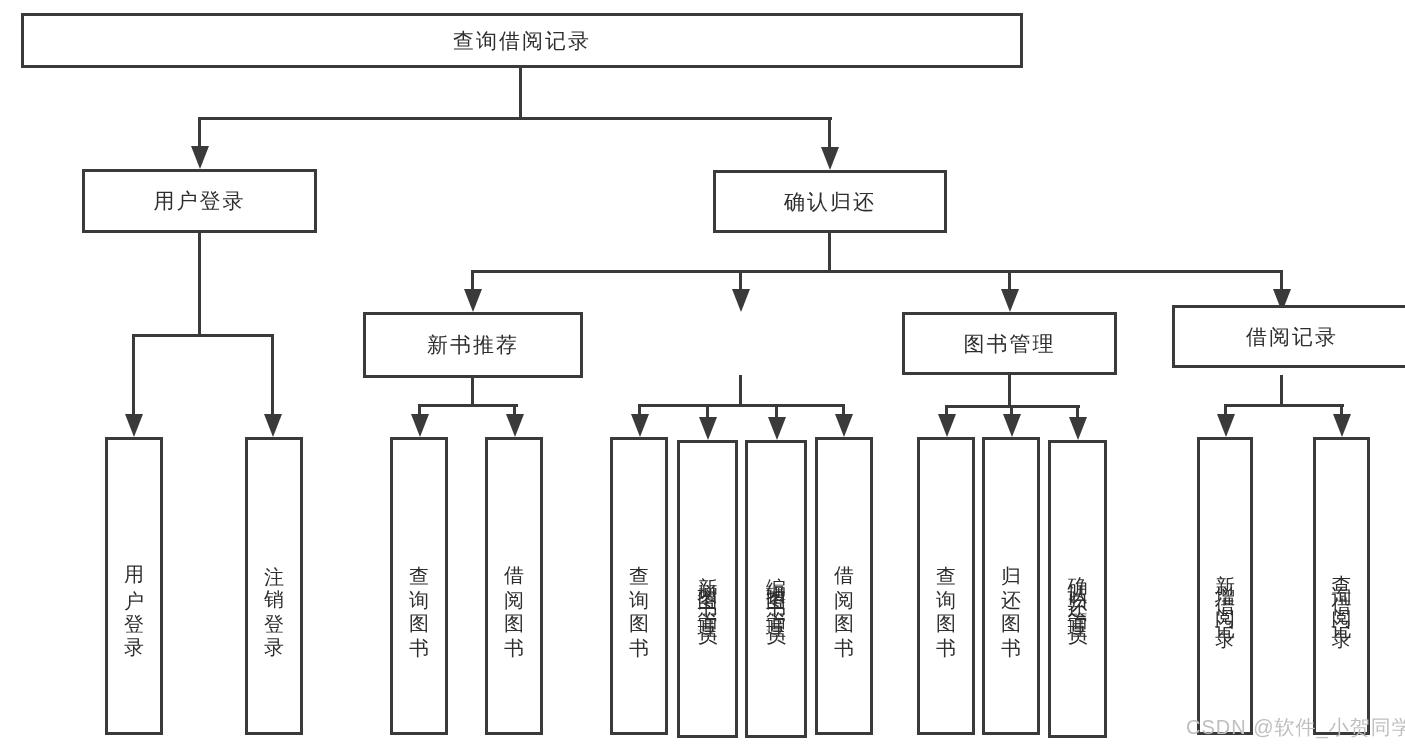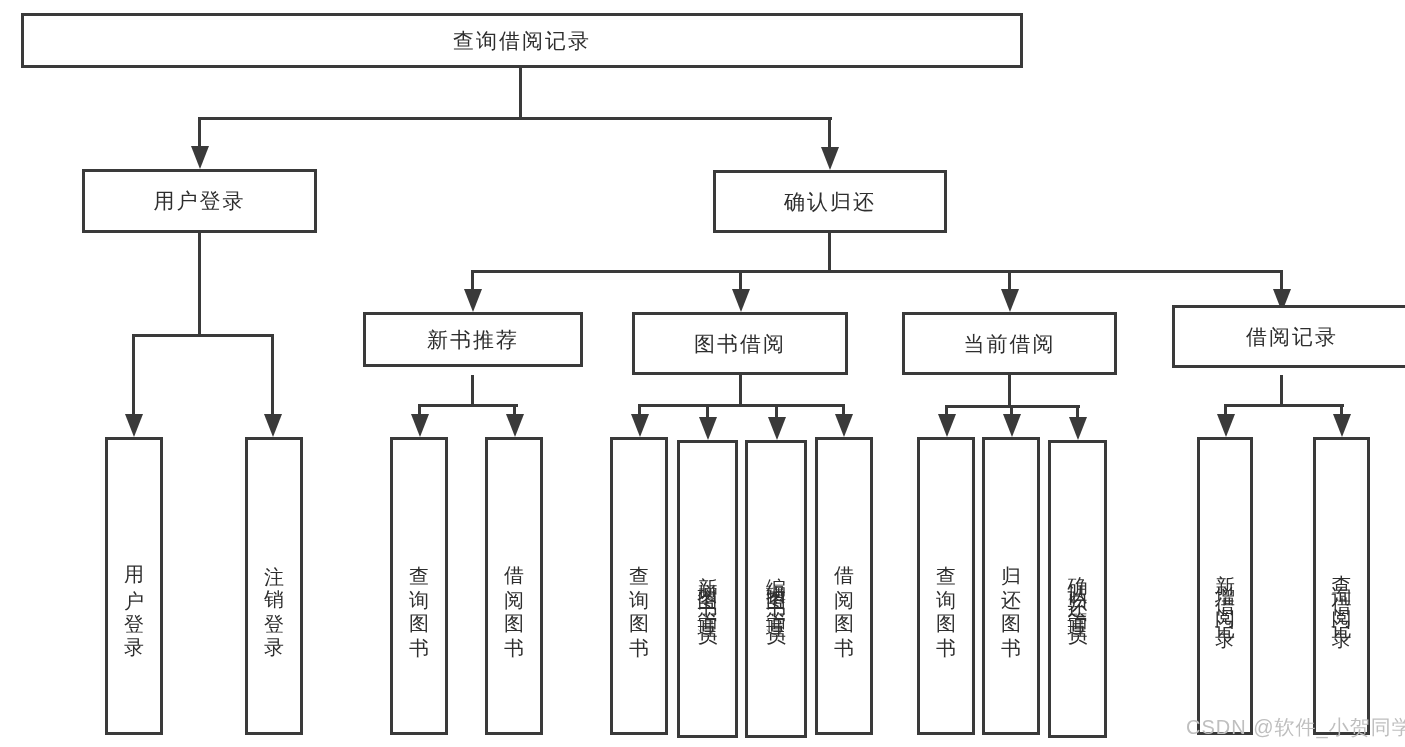--- a/index.html
+++ b/index.html
@@ -66,28 +66,25 @@
   <div class="ln" style="left:471px;top:270px;width:812px;height:3px;"></div>
   <div class="ln" style="left:471px;top:270px;width:3px;height:24px;"></div>
   <div class="ah" style="left:464px;top:289px;"></div>
   <div class="ln" style="left:739px;top:270px;width:3px;height:24px;"></div>
   <div class="ah" style="left:732px;top:289px;"></div>
   <div class="ln" style="left:1008px;top:270px;width:3px;height:24px;"></div>
   <div class="ah" style="left:1001px;top:289px;"></div>
   <div class="ln" style="left:1280px;top:270px;width:3px;height:24px;"></div>
   <div class="ah" style="left:1273px;top:289px;"></div>
 
-  <div class="box hbox" style="left:363px;top:312px;width:220px;height:55px;text-align:center;">
+  <div class="box hbox" style="left:363px;top:312px;width:220px;height:66px;text-align:center;">
     <span>新书推荐</span>
   </div>
-  <div class="box hbox" style="left:632px;top:312px;width:216px;height:63px;">
-    <span>图书借阅</span>
-  </div>
   <div class="box hbox" style="left:902px;top:312px;width:215px;height:63px;">
-    <span>当前借阅</span>
+    <span>图书管理</span>
   </div>
   <div class="box hbox" style="left:1172px;top:305px;width:240px;height:63px;">
     <span>借阅记录</span>
   </div>
 
   <div class="ln" style="left:471px;top:375px;width:3px;height:32px;"></div>
   <div class="ln" style="left:418px;top:404px;width:100px;height:3px;"></div>
   <div class="ln" style="left:418px;top:404px;width:3px;height:14px;"></div>
   <div class="ah" style="left:411px;top:414px;"></div>
   <div class="ln" style="left:513px;top:404px;width:3px;height:14px;"></div>

